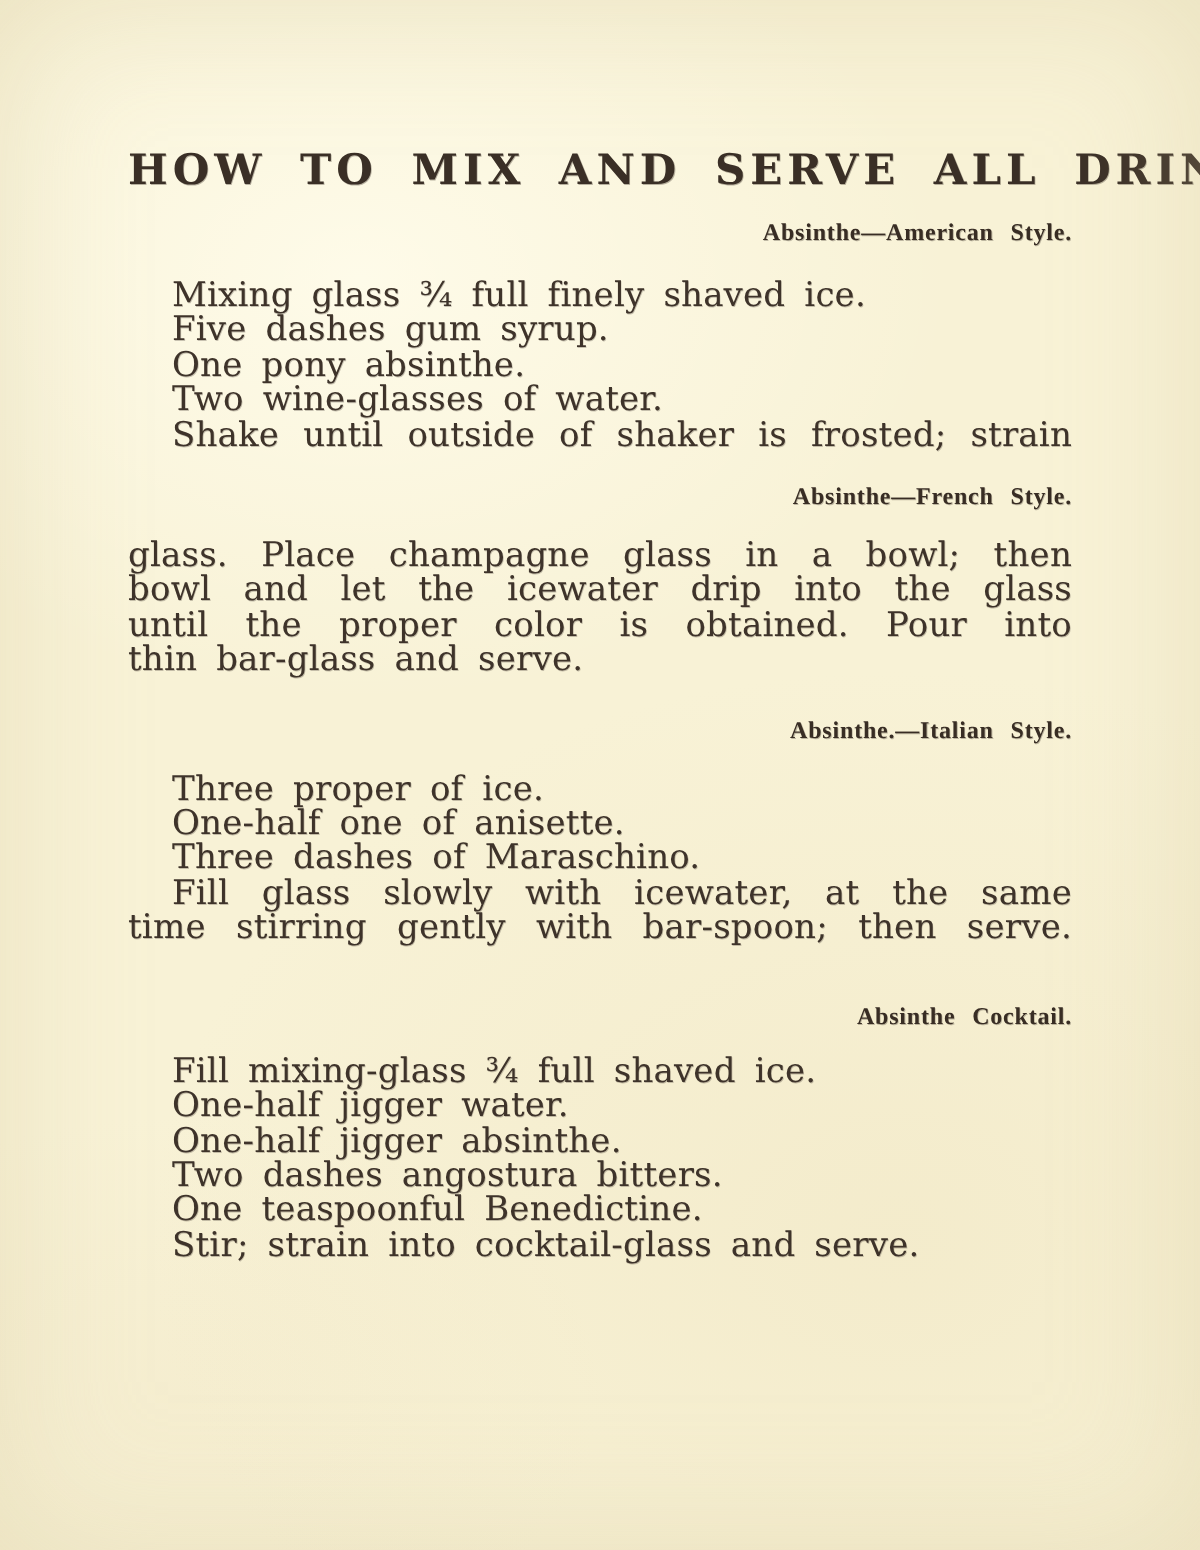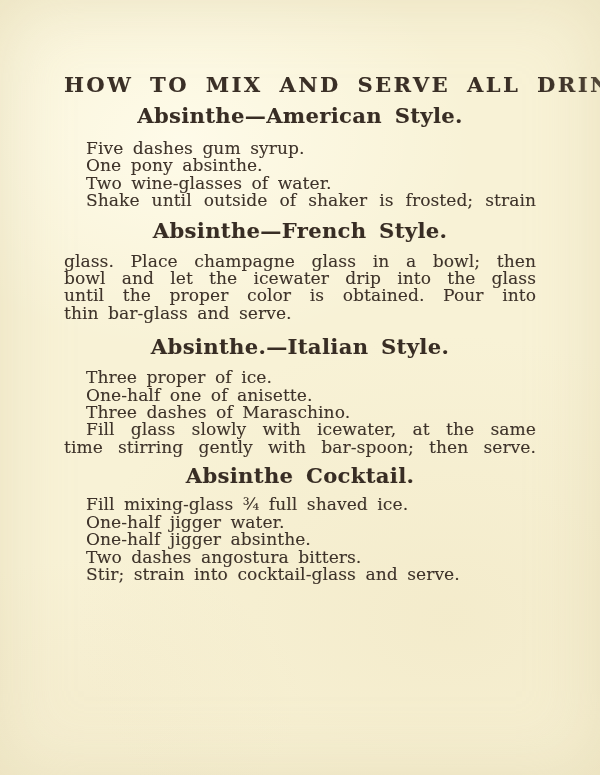--- a/index.html
+++ b/index.html
@@ -41,31 +41,32 @@
     letter-spacing: 2.5px;
     word-spacing: 7px;
     color: #3a2f26;
     text-shadow: 0.4px 0.4px 0 rgba(58,47,38,0.35);
     white-space: nowrap;
   }
   section.recipe { margin: 0; }
   section.recipe:nth-of-type(1) { margin-top: 10px; }
   section.recipe:nth-of-type(2) { margin-top: 12px; }
   section.recipe:nth-of-type(3) { margin-top: 16px; }
-  section.recipe:nth-of-type(4) { margin-top: 11px; }
+  section.recipe:nth-of-type(4) { margin-top: 25px; }
   .heading {
     margin: 0;
-    font-size: 21px;
+    font-size: 12px;
     font-weight: 700;
     line-height: 18px;
-    text-align: center;
+    text-align: right;
     word-spacing: 5px;
     letter-spacing: 0.4px;
     color: #382d24;
     text-shadow: 0.4px 0.4px 0 rgba(56,45,36,0.3);
+    font-family: Liberation Serif, serif;
   }
   .body { margin-top: 15px; }
   section.recipe:nth-of-type(2) .body { margin-top: 13px; }
   section.recipe:nth-of-type(3) .body { margin-top: 13px; }
   section.recipe:nth-of-type(4) .body { margin-top: 11px; }
   .line {
     font-size: 17px;
     line-height: 17.4px;
     word-spacing: 4px;
     letter-spacing: 0.1px;
@@ -84,20 +85,21 @@
 <body>
 
 <div class="page">
   <div class="content">
 
     <h1 class="title">HOW TO MIX AND SERVE ALL DRINKS</h1>
 
     <section class="recipe">
       <h2 class="heading">Absinthe—American Style.</h2>
       <div class="body">
+        <div class="line ind">Mixing glass ¾ full finely shaved ice.</div>
         <div class="line ind">Five dashes gum syrup.</div>
         <div class="line ind">One pony absinthe.</div>
         <div class="line ind">Two wine-glasses of water.</div>
         <div class="line ind just">Shake until outside of shaker is frosted; strain</div>
       </div>
     </section>
 
     <section class="recipe">
       <h2 class="heading">Absinthe—French Style.</h2>
       <div class="body">
@@ -119,18 +121,19 @@
       </div>
     </section>
 
     <section class="recipe">
       <h2 class="heading">Absinthe Cocktail.</h2>
       <div class="body">
         <div class="line ind">Fill mixing-glass ¾ full shaved ice.</div>
         <div class="line ind">One-half jigger water.</div>
         <div class="line ind">One-half jigger absinthe.</div>
         <div class="line ind">Two dashes angostura bitters.</div>
+        <div class="line ind">One teaspoonful Benedictine.</div>
         <div class="line ind">Stir; strain into cocktail-glass and serve.</div>
       </div>
     </section>
 
   </div>
 </div>
 
 </body></html>

